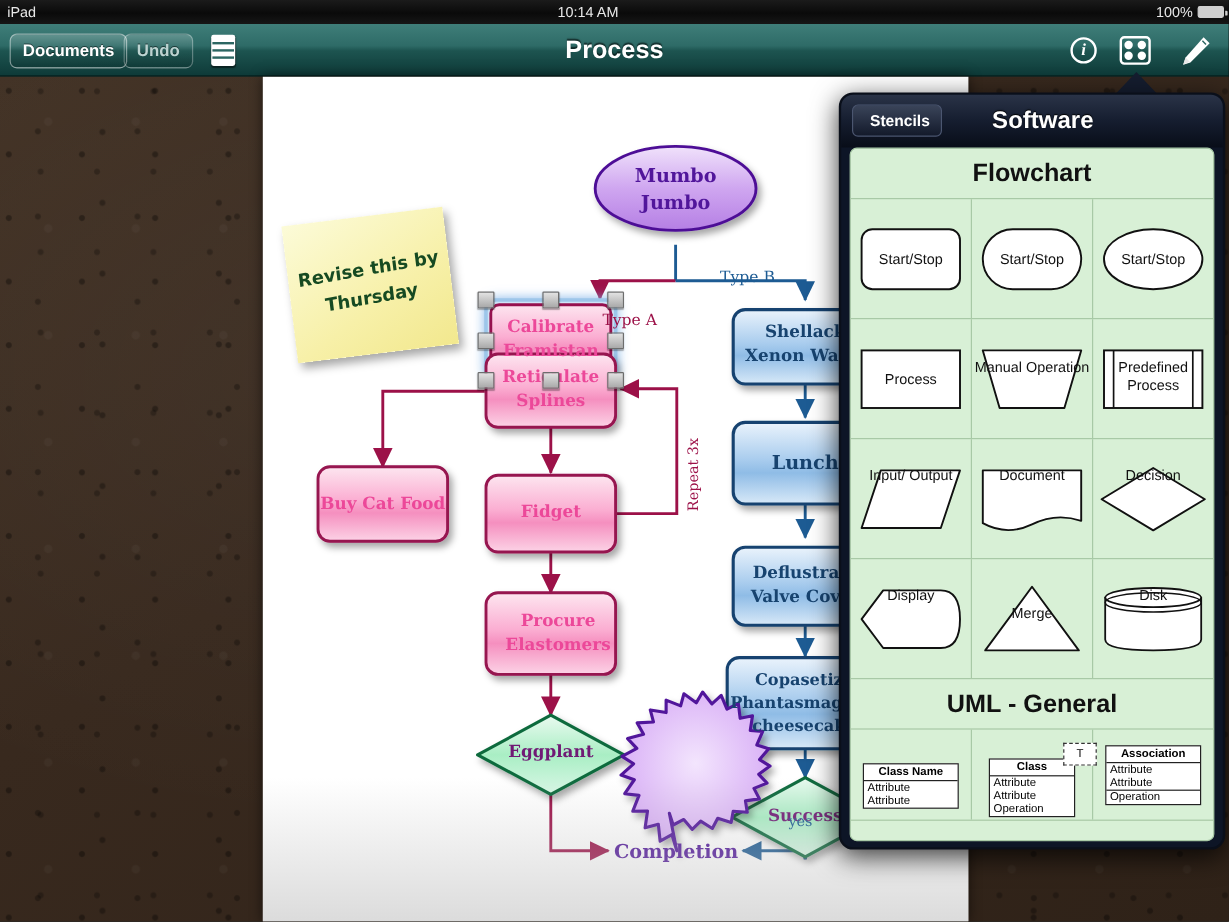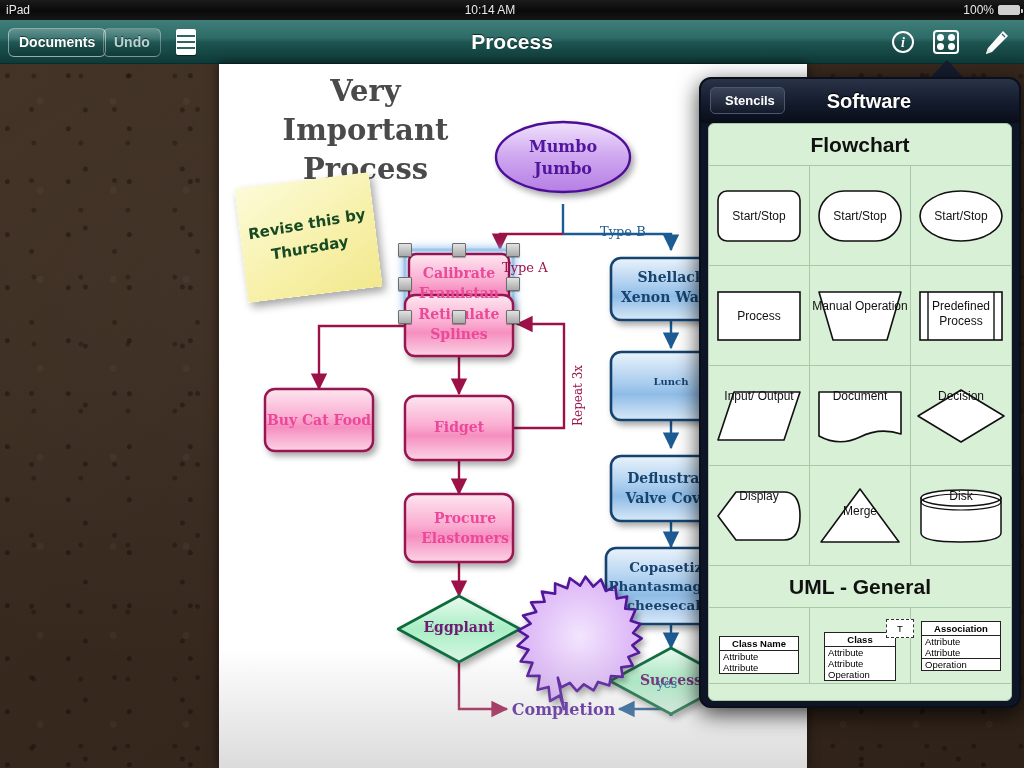--- a/index.html
+++ b/index.html
@@ -367,21 +367,20 @@
       <g filter="url(#sh)">
         <polygon points="240,532 301,565 240,598 179,565" fill="url(#gGreen)" stroke="#0f6b3e" stroke-width="2.6" stroke-linejoin="round"></polygon>
         <polygon points="452,584 513,617 452,650 391,617" fill="url(#gGreen)" stroke="#0f6b3e" stroke-width="2.6" stroke-linejoin="round"></polygon>
       </g>
 
       <g filter="url(#sh)">
         <polygon fill="url(#gStar)" stroke="#51169b" stroke-width="2.6" stroke-linejoin="round" points="345.0,645.0 340.9,631.5 331.1,637.0 329.6,622.9 318.6,625.8 320.6,611.8 308.3,612.0 313.5,598.8 301.6,597.4 309.6,585.8 298.5,581.9 309.0,572.5 299.3,566.3 311.7,559.6 304.0,551.5 317.3,547.9 312.0,538.4 325.6,537.7 322.9,527.6 336.1,529.8 336.1,519.4 348.2,524.2 350.9,514.2 361.2,521.7 366.5,512.7 374.3,522.6 382.0,515.4 386.8,527.0 396.3,522.3 397.8,534.6 408.1,532.5 406.2,544.7 416.6,545.5 411.7,556.8 421.6,559.9 414.0,569.0 422.7,574.4 413.3,581.3 420.2,588.6 409.3,593.0 413.8,601.7 402.2,603.4 403.7,612.9 392.0,612.0 390.3,621.4 379.1,617.9 374.6,626.4 364.9,620.3 357.9,627.2 350.8,618.9 342.0,623.5 338.8,613.7"></polygon>
       </g>
     </svg>
 
-    <div class="doc-title" style="left:39px; top:8px;">Very Important Process</div>
 
     <div class="sticky" style="left:22px; top:116px;">
       <span>Revise this by Thursday</span>
     </div>
 
     <div class="node-text t-purple" style="left:294px; top:72px; width:100px; font-size:16px; line-height:22px;">Mumbo Jumbo</div>
 
     <div class="node-text t-pink" style="left:190px; top:199px; width:100px; font-size:14px; line-height:20px;">Calibrate Framistan</div>
 
     <div class="node-text t-pink" style="left:186px; top:240px; width:108px; font-size:14px; line-height:20px;">Reticulate Splines</div>
@@ -389,21 +388,21 @@
     <div class="node-text t-pink" style="left:46px; top:347px; width:108px; font-size:14px; line-height:19px;">Buy Cat Food</div>
 
     <div class="node-text t-pink" style="left:186px; top:354px; width:108px; font-size:14px; line-height:19px;">Fidget</div>
 
     <div class="node-text t-pink" style="left:186px; top:444px; width:120px; font-size:14px; line-height:20px;">Procure Elastomers</div>
 
     <div class="node-text t-green" style="left:190px; top:555px; width:100px; font-size:14px;">Eggplant</div>
 
     <div class="node-text t-blue" style="left:392px; top:203px; width:120px; font-size:14px; line-height:20px;">Shellack Xenon Wafer</div>
 
-    <div class="node-text t-blue" style="left:392px; top:312px; width:120px; font-size:10px;">Lunch</div>
+    <div class="node-text t-blue" style="left:392px; top:312px; width:120px; font-size:16px;">Lunch</div>
 
     <div class="node-text t-blue" style="left:392px; top:404px; width:120px; font-size:14px; line-height:20px;">Deflustrate Valve Cover</div>
 
     <div class="node-text t-blue" style="left:387px; top:494px; width:128px; font-size:13.5px; line-height:19px;">Copasetize Phantasmagoric cheesecake</div>
 
     <div class="node-text t-green" style="left:402px; top:608px; width:100px; font-size:14px;">Success</div>
 
     <div class="node-text t-purple" style="left:292px; top:636px; width:105px; font-size:16px;">Completion</div>
 
     <div class="edge-label lbl-pink" style="left:283px; top:160px;">Type A</div>

